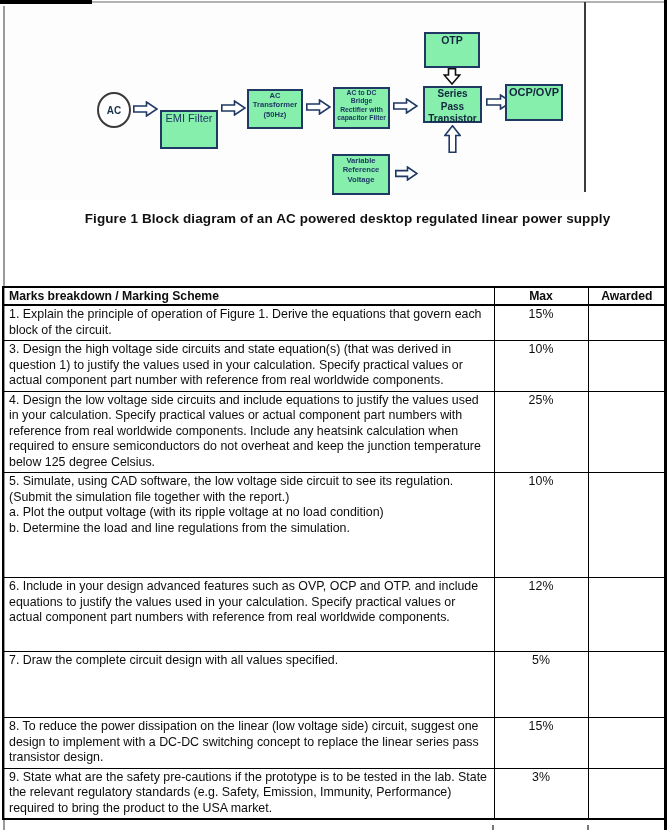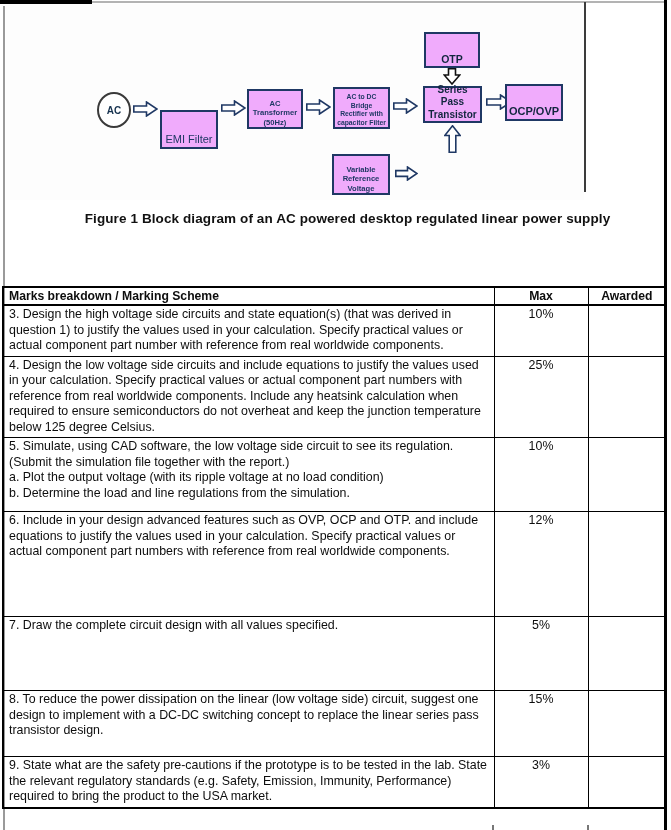--- a/index.html
+++ b/index.html
@@ -11,22 +11,22 @@
   .b-top-black { position:absolute; left:0; top:0; width:92px; height:4px; background:#000; }
   .b-top-gray  { position:absolute; left:92px; top:1px; width:572px; height:2px; background:#b3b3b3; }
   .b-left      { position:absolute; left:3px; top:6px; width:2px; height:824px; background:#9a9a9a; }
   .b-right     { position:absolute; left:664px; top:0; width:3px; height:830px; background:#000; }
   .fig-artifact{ position:absolute; left:584px; top:2px; width:2px; height:190px; background:#3c3c3c; }
   .stub1 { position:absolute; left:492px; top:825px; width:2px; height:5px; background:#777; }
   .stub2 { position:absolute; left:587px; top:825px; width:2px; height:5px; background:#777; }
 
   
   .fig-panel { position:absolute; left:6px; top:4px; width:578px; height:196px; background:#fdfdfd; }
-  .blk { position:absolute; border:2px solid #1f3864; background:#f0abfc; color:#1f3864;
-         display:flex; align-items:flex-end; justify-content:center; text-align:center; }
+  .blk { position:absolute; border:2px solid #1f3864; background:#86efac; color:#1f3864;
+         display:flex; align-items:flex-start; justify-content:center; text-align:center; }
   .blk span { white-space:pre-line; line-height:1.25; }
   .ac-circle { position:absolute; left:97px; top:92px; width:34px; height:36px; border:2px solid #3a3a3a;
          border-radius:50%; background:#fff; color:#16324f; display:flex; align-items:center;
          justify-content:center; font-size:10px; font-weight:bold; }
   .b-emi    { left:160px; top:90px;  width:58px; height:39px; font-size:11px;margin-top:20px; }
   .b-xfmr   { left:247px; top:89px;  width:56px; height:40px; font-size:7.6px; font-weight:600; }
   .b-bridge { left:333px; top:87px;  width:57px; height:42px; font-size:6.8px; font-weight:600; }
   .b-otp    { left:424px; top:32px;  width:56px; height:36px; font-size:10.5px; font-weight:bold; color:#12263e; }
   .b-spt    { left:423px; top:86px;  width:59px; height:37px; font-size:10px;  font-weight:600; color:#12263e; }
   .b-ocp    { left:505px; top:84px;  width:58px; height:37px; font-size:11px;  font-weight:bold; color:#12263e; }
@@ -151,20 +151,25 @@
       </colgroup>
     <thead>
       <tr>
         <th class="h-item">Marks breakdown / Marking Scheme</th>
         <th class="h-max">Max</th>
         <th class="h-awarded">Awarded</th>
       </tr>
     </thead>
     <tbody>
         <tr>
+          <td class="c-item">1. Explain the principle of operation of Figure 1. Derive the equations that govern each block of the circuit.</td>
+          <td class="c-max">15%</td>
+          <td class="c-awarded"></td>
+        </tr>
+        <tr>
           <td class="c-item">3. Design the high voltage side circuits and state equation(s) (that was derived in question 1) to justify the values used in your calculation. Specify practical values or actual component part number with reference from real worldwide components.</td>
           <td class="c-max">10%</td>
           <td class="c-awarded"></td>
         </tr>
         <tr>
           <td class="c-item">4. Design the low voltage side circuits and include equations to justify the values used in your calculation. Specify practical values or actual component part numbers with reference from real worldwide components. Include any heatsink calculation when required to ensure semiconductors do not overheat and keep the junction temperature below 125 degree Celsius.</td>
           <td class="c-max">25%</td>
           <td class="c-awarded"></td>
         </tr>
         <tr>

